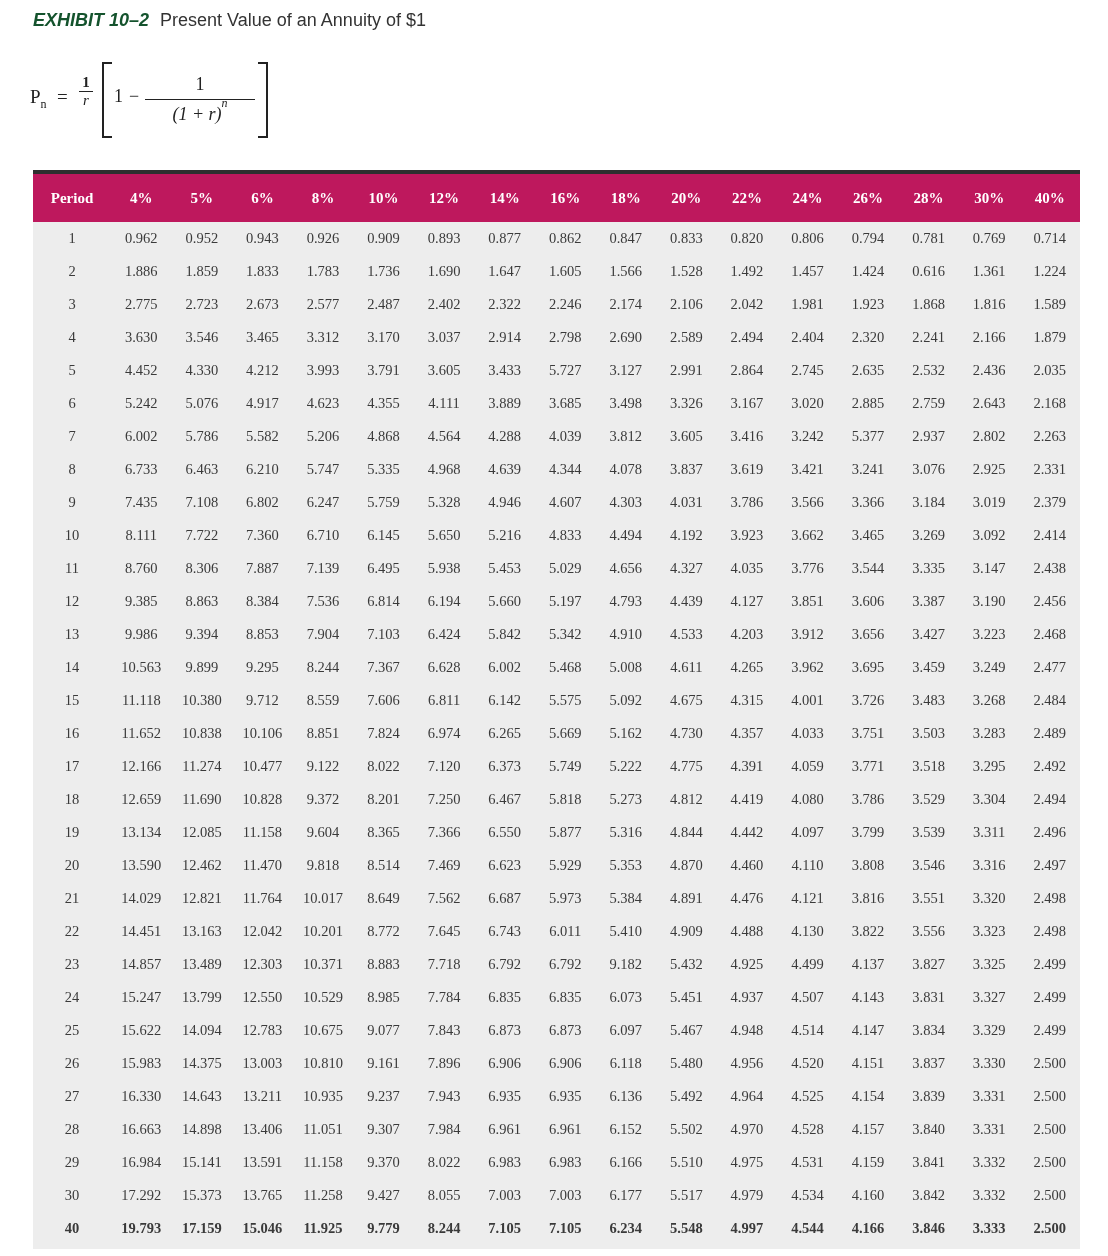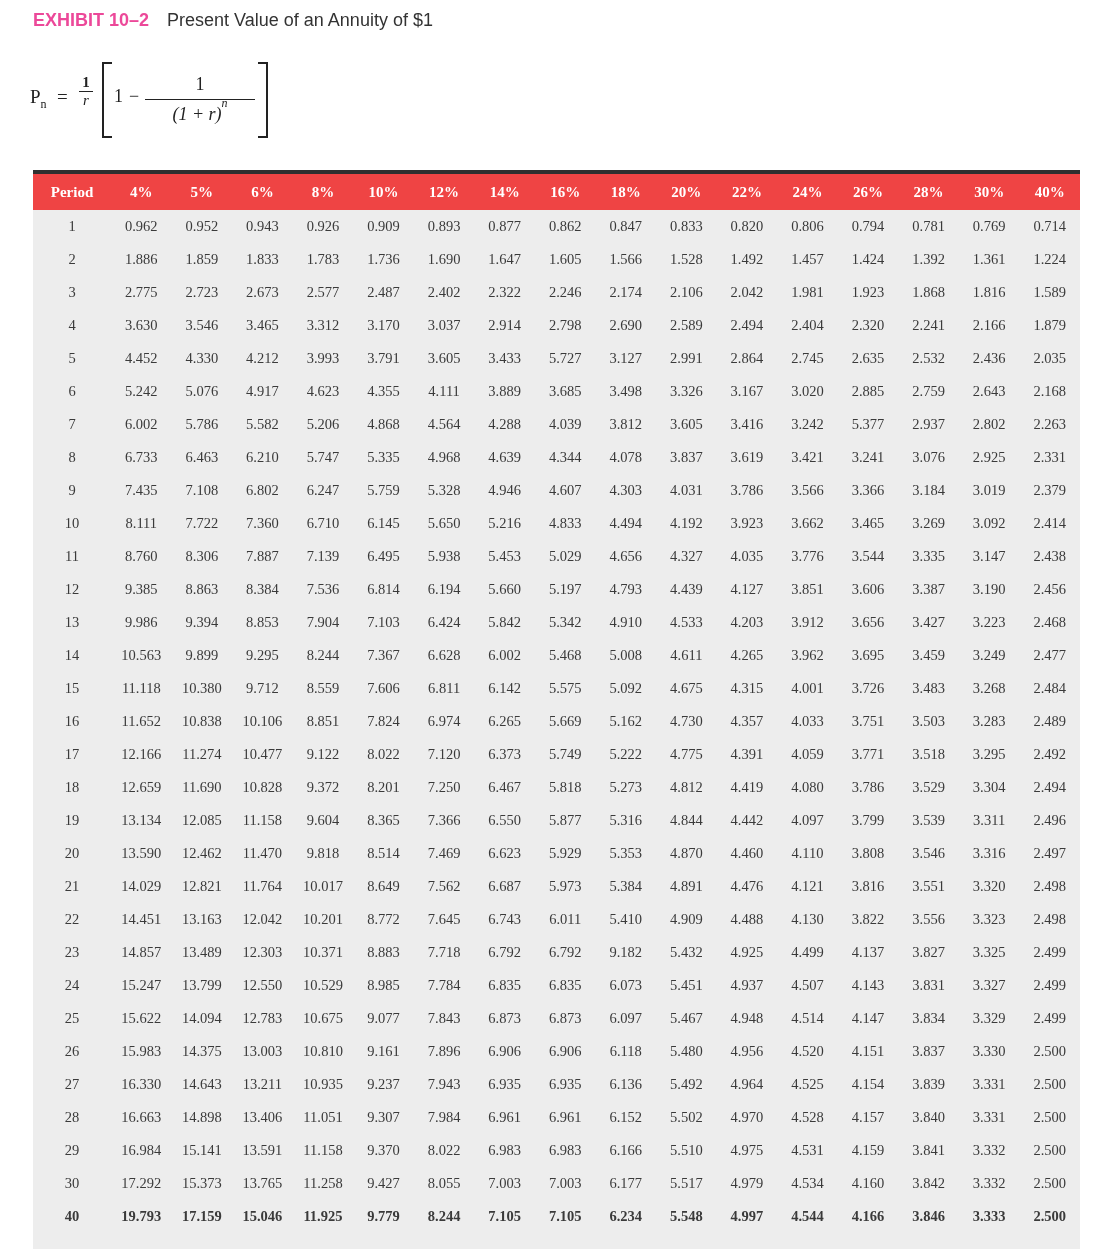--- a/index.html
+++ b/index.html
@@ -1,37 +1,37 @@
 <!DOCTYPE html>
 <html><head>
 <meta charset="utf-8">
 <style>
   html, body { margin:0; padding:0; background:#ffffff; }
   body { width:1108px; height:1256px; position:relative; overflow:hidden; font-family:"Liberation Sans", sans-serif; }
   .title { position:absolute; left:33px; top:10px; font-size:18px; color:#333; white-space:nowrap; }
-  .title .ex { color:#ec4899; font-weight:bold; margin-right:13px; }
+  .title .ex { color:#14532d; font-weight:bold; margin-right:6px;font-style:italic; }
   .formula { position:absolute; left:30px; top:62px; height:80px; font-family:"Liberation Serif", serif; color:#222; }
   .formula .pn { position:absolute; left:0; top:24px; font-size:19px; }
   .formula .pn sub { font-size:12px; }
   .formula .eq { position:absolute; left:27px; top:24px; font-size:19px; }
   .formula .frac1 { position:absolute; left:49px; top:12px; width:14px; text-align:center; font-size:15px; }
   .formula .frac1 .num { display:block; border-bottom:1px solid #222; font-weight:bold; }
   .formula .frac1 .den { display:block; font-style:italic; }
   .formula .lb { position:absolute; left:72px; top:0; width:8px; height:72px; border:2px solid #222; border-right:none; }
   .formula .rb { position:absolute; left:228px; top:0; width:8px; height:72px; border:2px solid #222; border-left:none; }
   .formula .one { position:absolute; left:84px; top:24px; font-size:18px; }
   .formula .minus { position:absolute; left:99px; top:24px; font-size:18px; }
   .formula .frac2 { position:absolute; left:115px; top:12px; width:110px; text-align:center; font-size:18px; }
   .formula .frac2 .num { display:block; border-bottom:1px solid #222; padding-bottom:4px; }
   .formula .frac2 .den { display:block; padding-top:2px; }
   .formula .frac2 .den i { font-style:italic; }
   .formula .frac2 sup { font-size:12px; font-style:italic; position:relative; top:-6px; }
   .tbl-wrap { position:absolute; left:33px; top:170px; width:1047px; height:1075px; background:#ededed; border-top:4px solid #2f2f2f; }
   table { border-collapse:collapse; width:100%; table-layout:fixed; font-family:"Liberation Serif", serif; }
-  thead th { background:#ef4444; color:#fff; font-weight:bold; font-size:15px; height:36px; text-align:center; padding:0; }
+  thead th { background:#be185d; color:#fff; font-weight:bold; font-size:15px; height:48px; text-align:center; padding:0; }
   tbody td { font-size:14.5px; color:#3a3a3a; text-align:center; height:33px; padding:0; }
   tbody tr:last-child td { height:33px;font-weight:bold; }
   col.c-period { width:78px; }
 </style>
 </head>
 <body>
 
 <div class="title">
   <span class="ex">EXHIBIT 10–2</span>
   <span>Present Value of an Annuity of $1</span>
@@ -108,21 +108,21 @@
           <td>1.783</td>
           <td>1.736</td>
           <td>1.690</td>
           <td>1.647</td>
           <td>1.605</td>
           <td>1.566</td>
           <td>1.528</td>
           <td>1.492</td>
           <td>1.457</td>
           <td>1.424</td>
-          <td>1.392</td>
+          <td>0.616</td>
           <td>1.361</td>
           <td>1.224</td>
         </tr>
         <tr>
           <td>3</td>
           <td>2.775</td>
           <td>2.723</td>
           <td>2.673</td>
           <td>2.577</td>
           <td>2.487</td>

